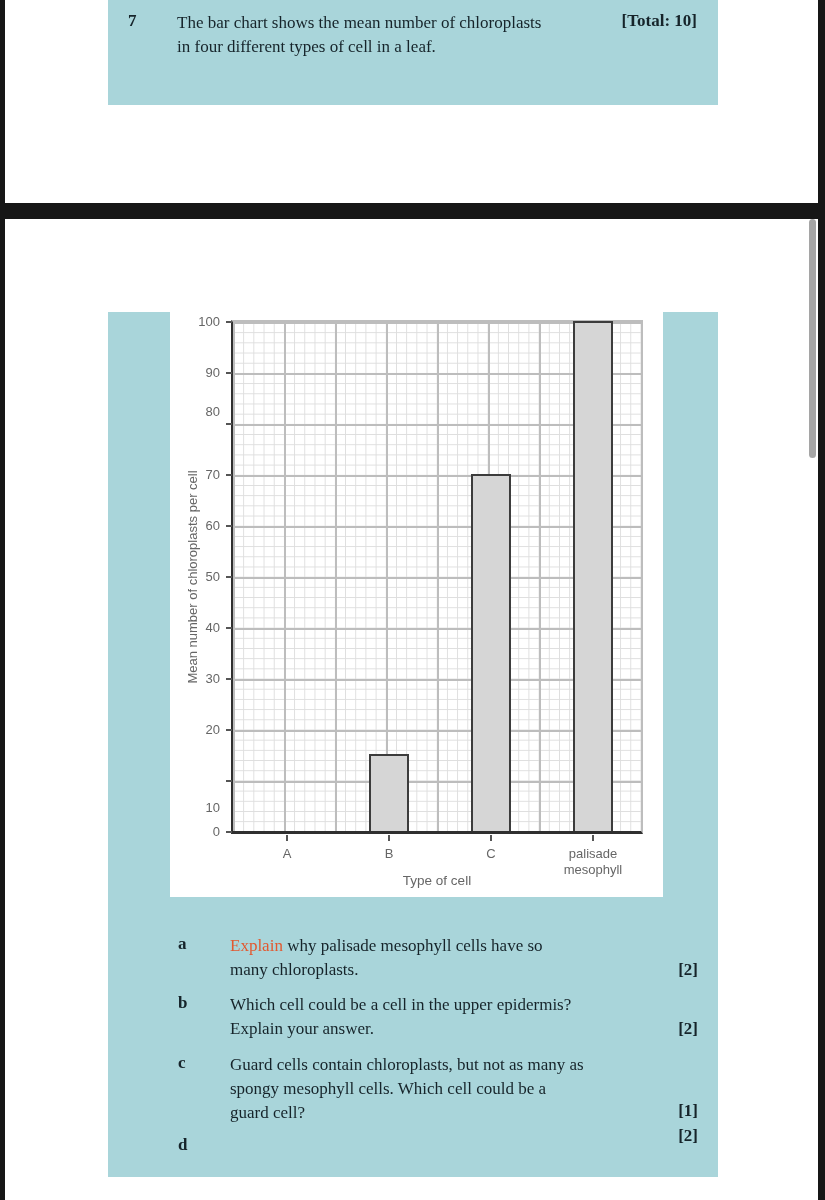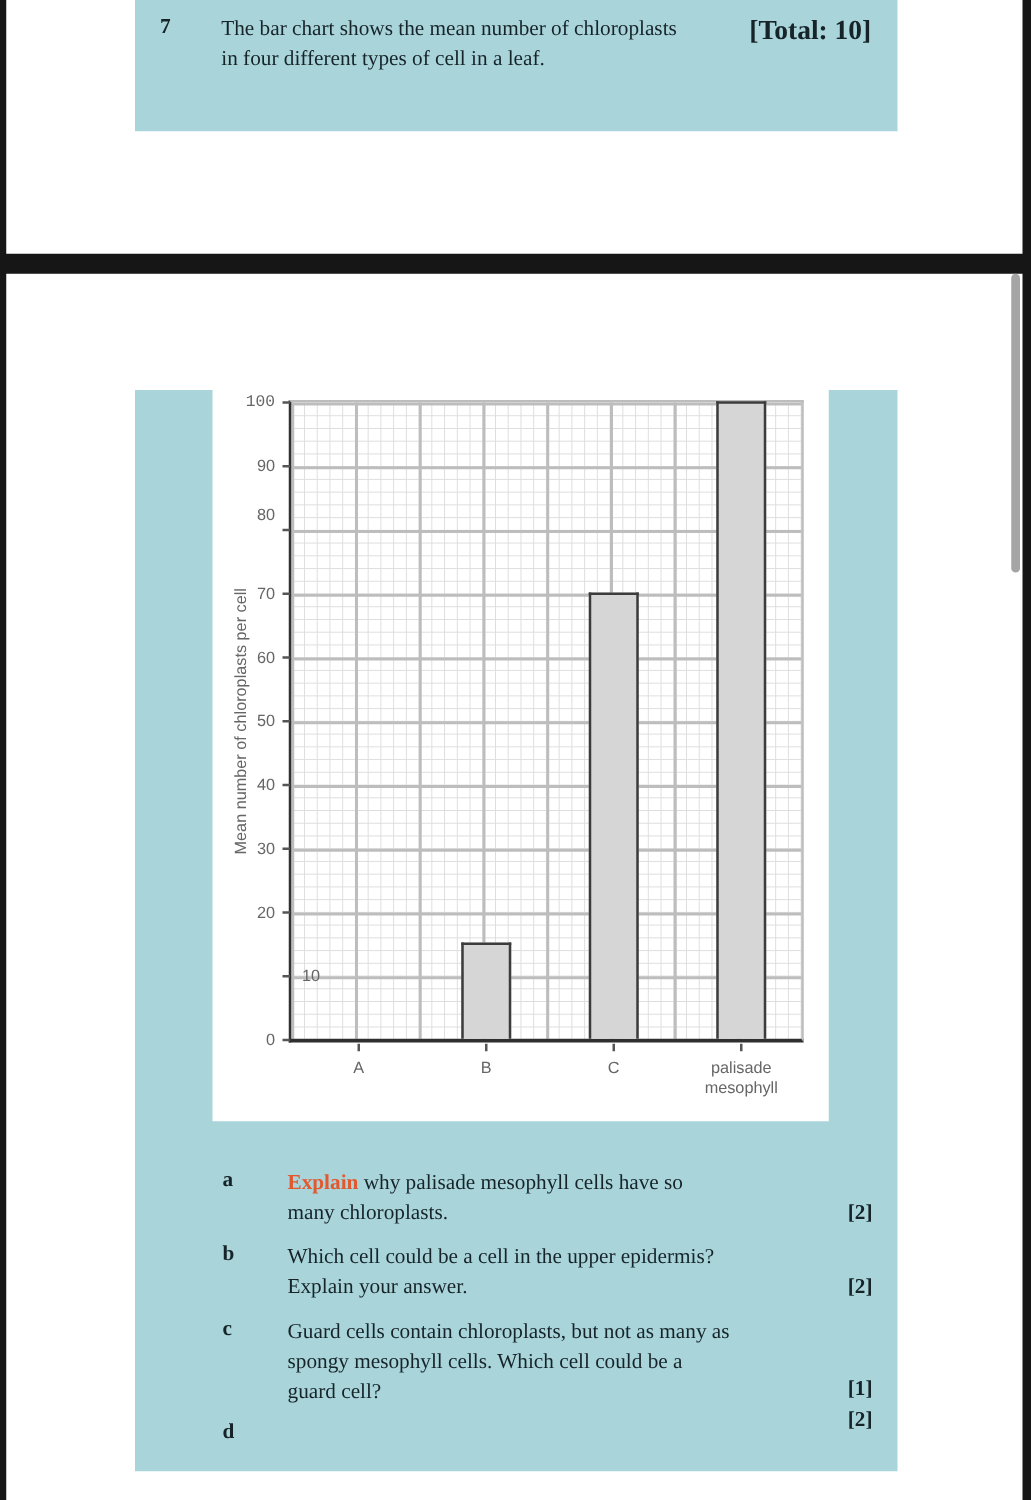--- a/index.html
+++ b/index.html
@@ -11,21 +11,21 @@
   .edge-right{position:absolute;right:0;top:0;width:7px;height:1200px;background:#161616;}
   .page-divider{position:absolute;left:0;top:203px;width:825px;height:16px;background:#161616;}
 
   
   .scroll-thumb{position:absolute;left:809px;top:219px;width:7px;height:239px;background:#a5a5a5;border-radius:4px;}
 
   
   .qbox1{position:absolute;left:108px;top:0;width:610px;height:105px;background:#a9d5da;}
   .qbox1 .qnum{position:absolute;left:20px;top:11px;font-size:17px;font-weight:bold;color:#16242a;}
   .qbox1 .qtext{position:absolute;left:69px;top:11px;width:440px;font-size:17px;line-height:24px;color:#16242a;white-space:pre-line;}
-  .qbox1 .qtotal{position:absolute;right:21px;top:11px;font-size:22px;font-weight:bold;color:#16242a;text-align:right;}
+  .qbox1 .qtotal{position:absolute;right:21px;top:11px;font-size:17px;font-weight:bold;color:#16242a;text-align:right;}
 
   
   .qbox2{position:absolute;left:108px;top:312px;width:610px;height:865px;background:#a9d5da;}
 
   
   .chart-inset{position:absolute;left:62px;top:0;width:493px;height:585px;background:#ffffff;}
   .plot{position:absolute;left:61px;top:8px;width:412px;height:514px;box-sizing:border-box;
     border-left:2px solid #2f2f2f;border-bottom:3px solid #2f2f2f;
     border-top:2px solid #bdbdbd;border-right:2px solid #bdbdbd;
     background-image:
@@ -38,21 +38,21 @@
   .ytick-label{position:absolute;width:50px;text-align:right;font-family:"Liberation Sans",sans-serif;font-size:13px;color:#666;}
   .ytick-dash{position:absolute;left:56px;width:6px;height:2px;background:#555;}
   .xtick-label{position:absolute;top:534px;width:120px;text-align:center;font-family:"Liberation Sans",sans-serif;font-size:13px;line-height:16px;color:#666;white-space:pre-line;}
   .xtick-dash{position:absolute;top:523px;width:2px;height:6px;background:#555;}
   .y-title{position:absolute;left:22px;top:265px;transform:translate(-50%,-50%) rotate(-90deg);white-space:nowrap;font-family:"Liberation Sans",sans-serif;font-size:13px;color:#666;}
   .x-title{position:absolute;left:63px;top:561px;width:408px;text-align:center;font-family:"Liberation Sans",sans-serif;font-size:13.5px;color:#666;}
 
   
   .q-letter{position:absolute;left:70px;font-size:17px;font-weight:bold;color:#16242a;}
   .q-text{position:absolute;left:122px;width:440px;font-size:17px;line-height:24px;color:#16242a;white-space:pre-line;}
-  .q-lead{font-weight:bold;color:#e2582f;}
+  .q-lead{font-weight:normal;color:#e2582f;}
   .q-mark{position:absolute;right:20px;font-size:17px;font-weight:bold;color:#16242a;}
 </style>
 </head>
 <body>
 
 <div class="screen">
 
   <div class="edge-left"></div>
   <div class="edge-right"></div>
   <div class="page-divider"></div>
@@ -67,39 +67,40 @@
 
   <div class="qbox2">
 
     <div class="chart-inset">
       <div class="plot">
           <div class="bar" style="left: 136px; height: 77px;"></div>
           <div class="bar" style="left: 238px; height: 357px;"></div>
           <div class="bar" style="left: 340px; height: 510px;"></div>
         </div>
       <div class="y-title">Mean number of chloroplasts per cell</div>
-    <div class="ytick-label" style="top: 2px; font-family: Liberation Mono, monospace;">100</div>
+      <div class="x-title">Type of cell</div>
+    <div class="ytick-label" style="top: 2px;">100</div>
         <div class="ytick-dash" style="top: 9px;"></div>
         <div class="ytick-label" style="top: 53px;">90</div>
         <div class="ytick-dash" style="top: 60px;"></div>
         <div class="ytick-label" style="top: 92px;">80</div>
         <div class="ytick-dash" style="top: 111px;"></div>
         <div class="ytick-label" style="top: 155px;">70</div>
         <div class="ytick-dash" style="top: 162px;"></div>
         <div class="ytick-label" style="top: 206px;">60</div>
         <div class="ytick-dash" style="top: 213px;"></div>
         <div class="ytick-label" style="top: 257px;">50</div>
         <div class="ytick-dash" style="top: 264px;"></div>
         <div class="ytick-label" style="top: 308px;">40</div>
         <div class="ytick-dash" style="top: 315px;"></div>
         <div class="ytick-label" style="top: 359px;">30</div>
         <div class="ytick-dash" style="top: 366px;"></div>
         <div class="ytick-label" style="top: 410px;">20</div>
         <div class="ytick-dash" style="top: 417px;"></div>
-        <div class="ytick-label" style="top: 461px; margin-left: 36px;">10</div>
+        <div class="ytick-label" style="top: 488px;">10</div>
         <div class="ytick-dash" style="top: 468px;"></div>
         <div class="ytick-label" style="top: 512px;">0</div>
         <div class="ytick-dash" style="top: 519px;"></div>
         <div class="xtick-label" style="left: 57px;">A</div>
         <div class="xtick-dash" style="left: 116px;"></div>
         <div class="xtick-label" style="left: 159px;">B</div>
         <div class="xtick-dash" style="left: 218px;"></div>
         <div class="xtick-label" style="left: 261px;">C</div>
         <div class="xtick-dash" style="left: 320px;"></div>
         <div class="xtick-label" style="left: 363px;">palisade

